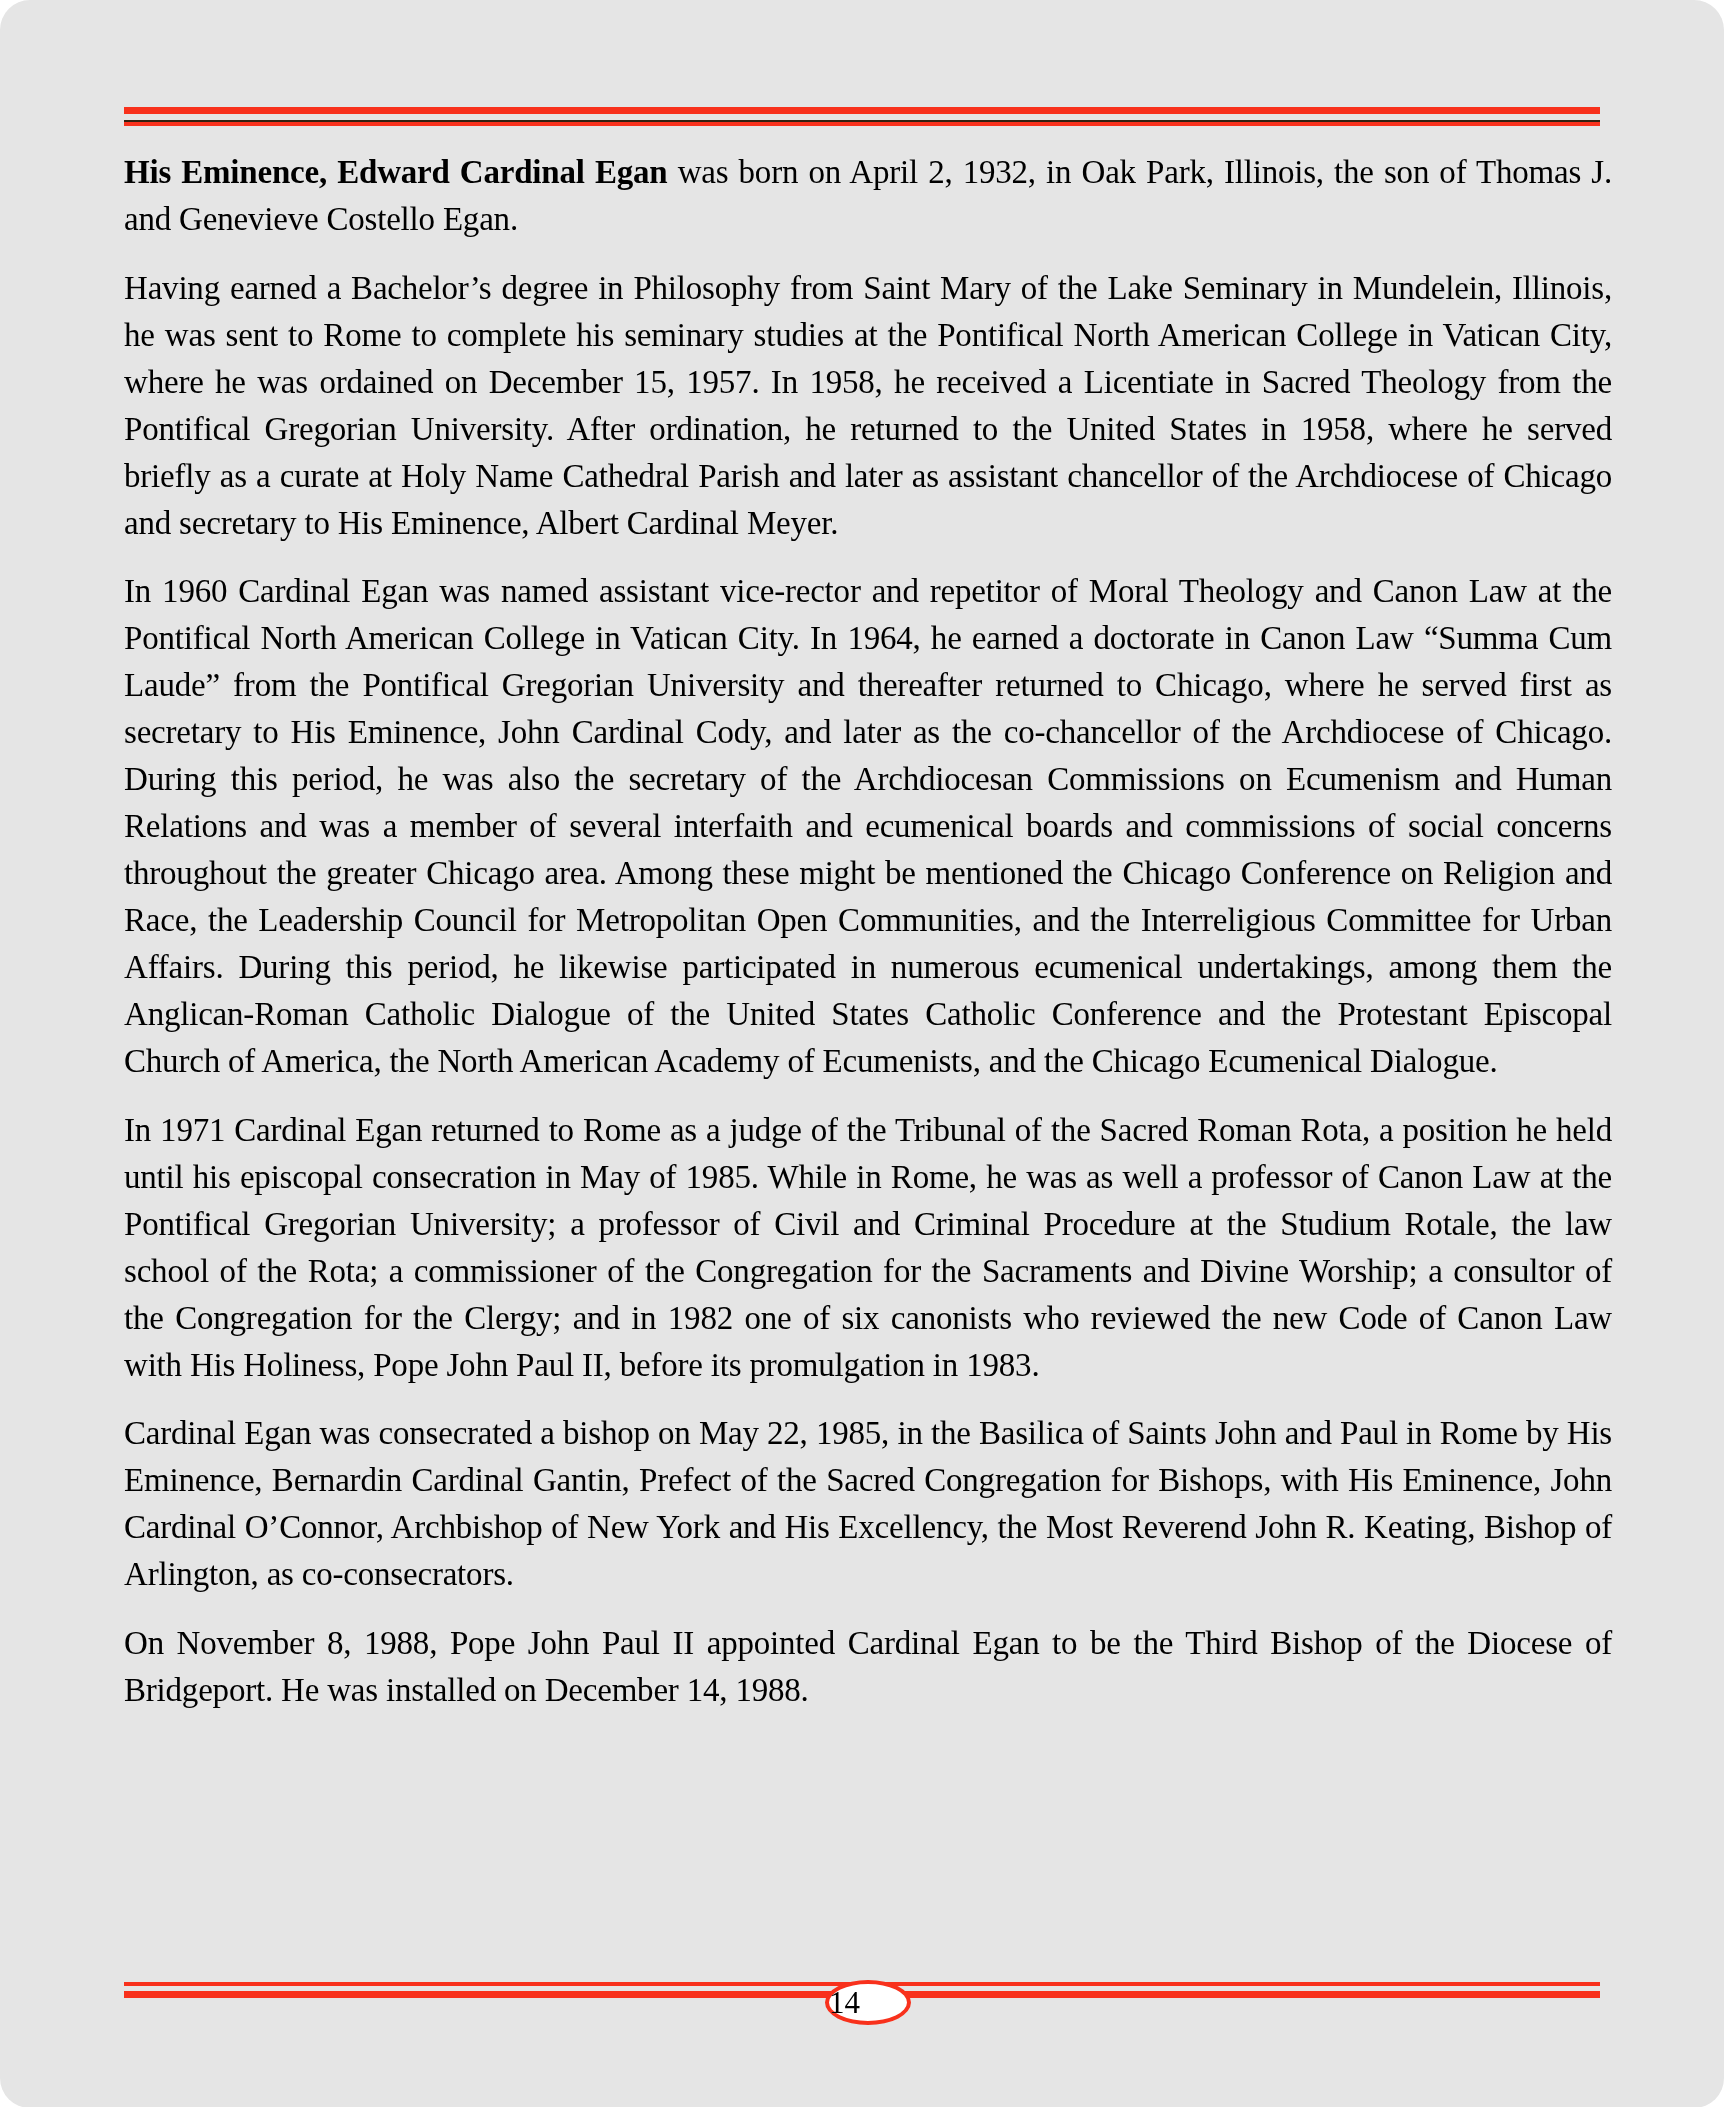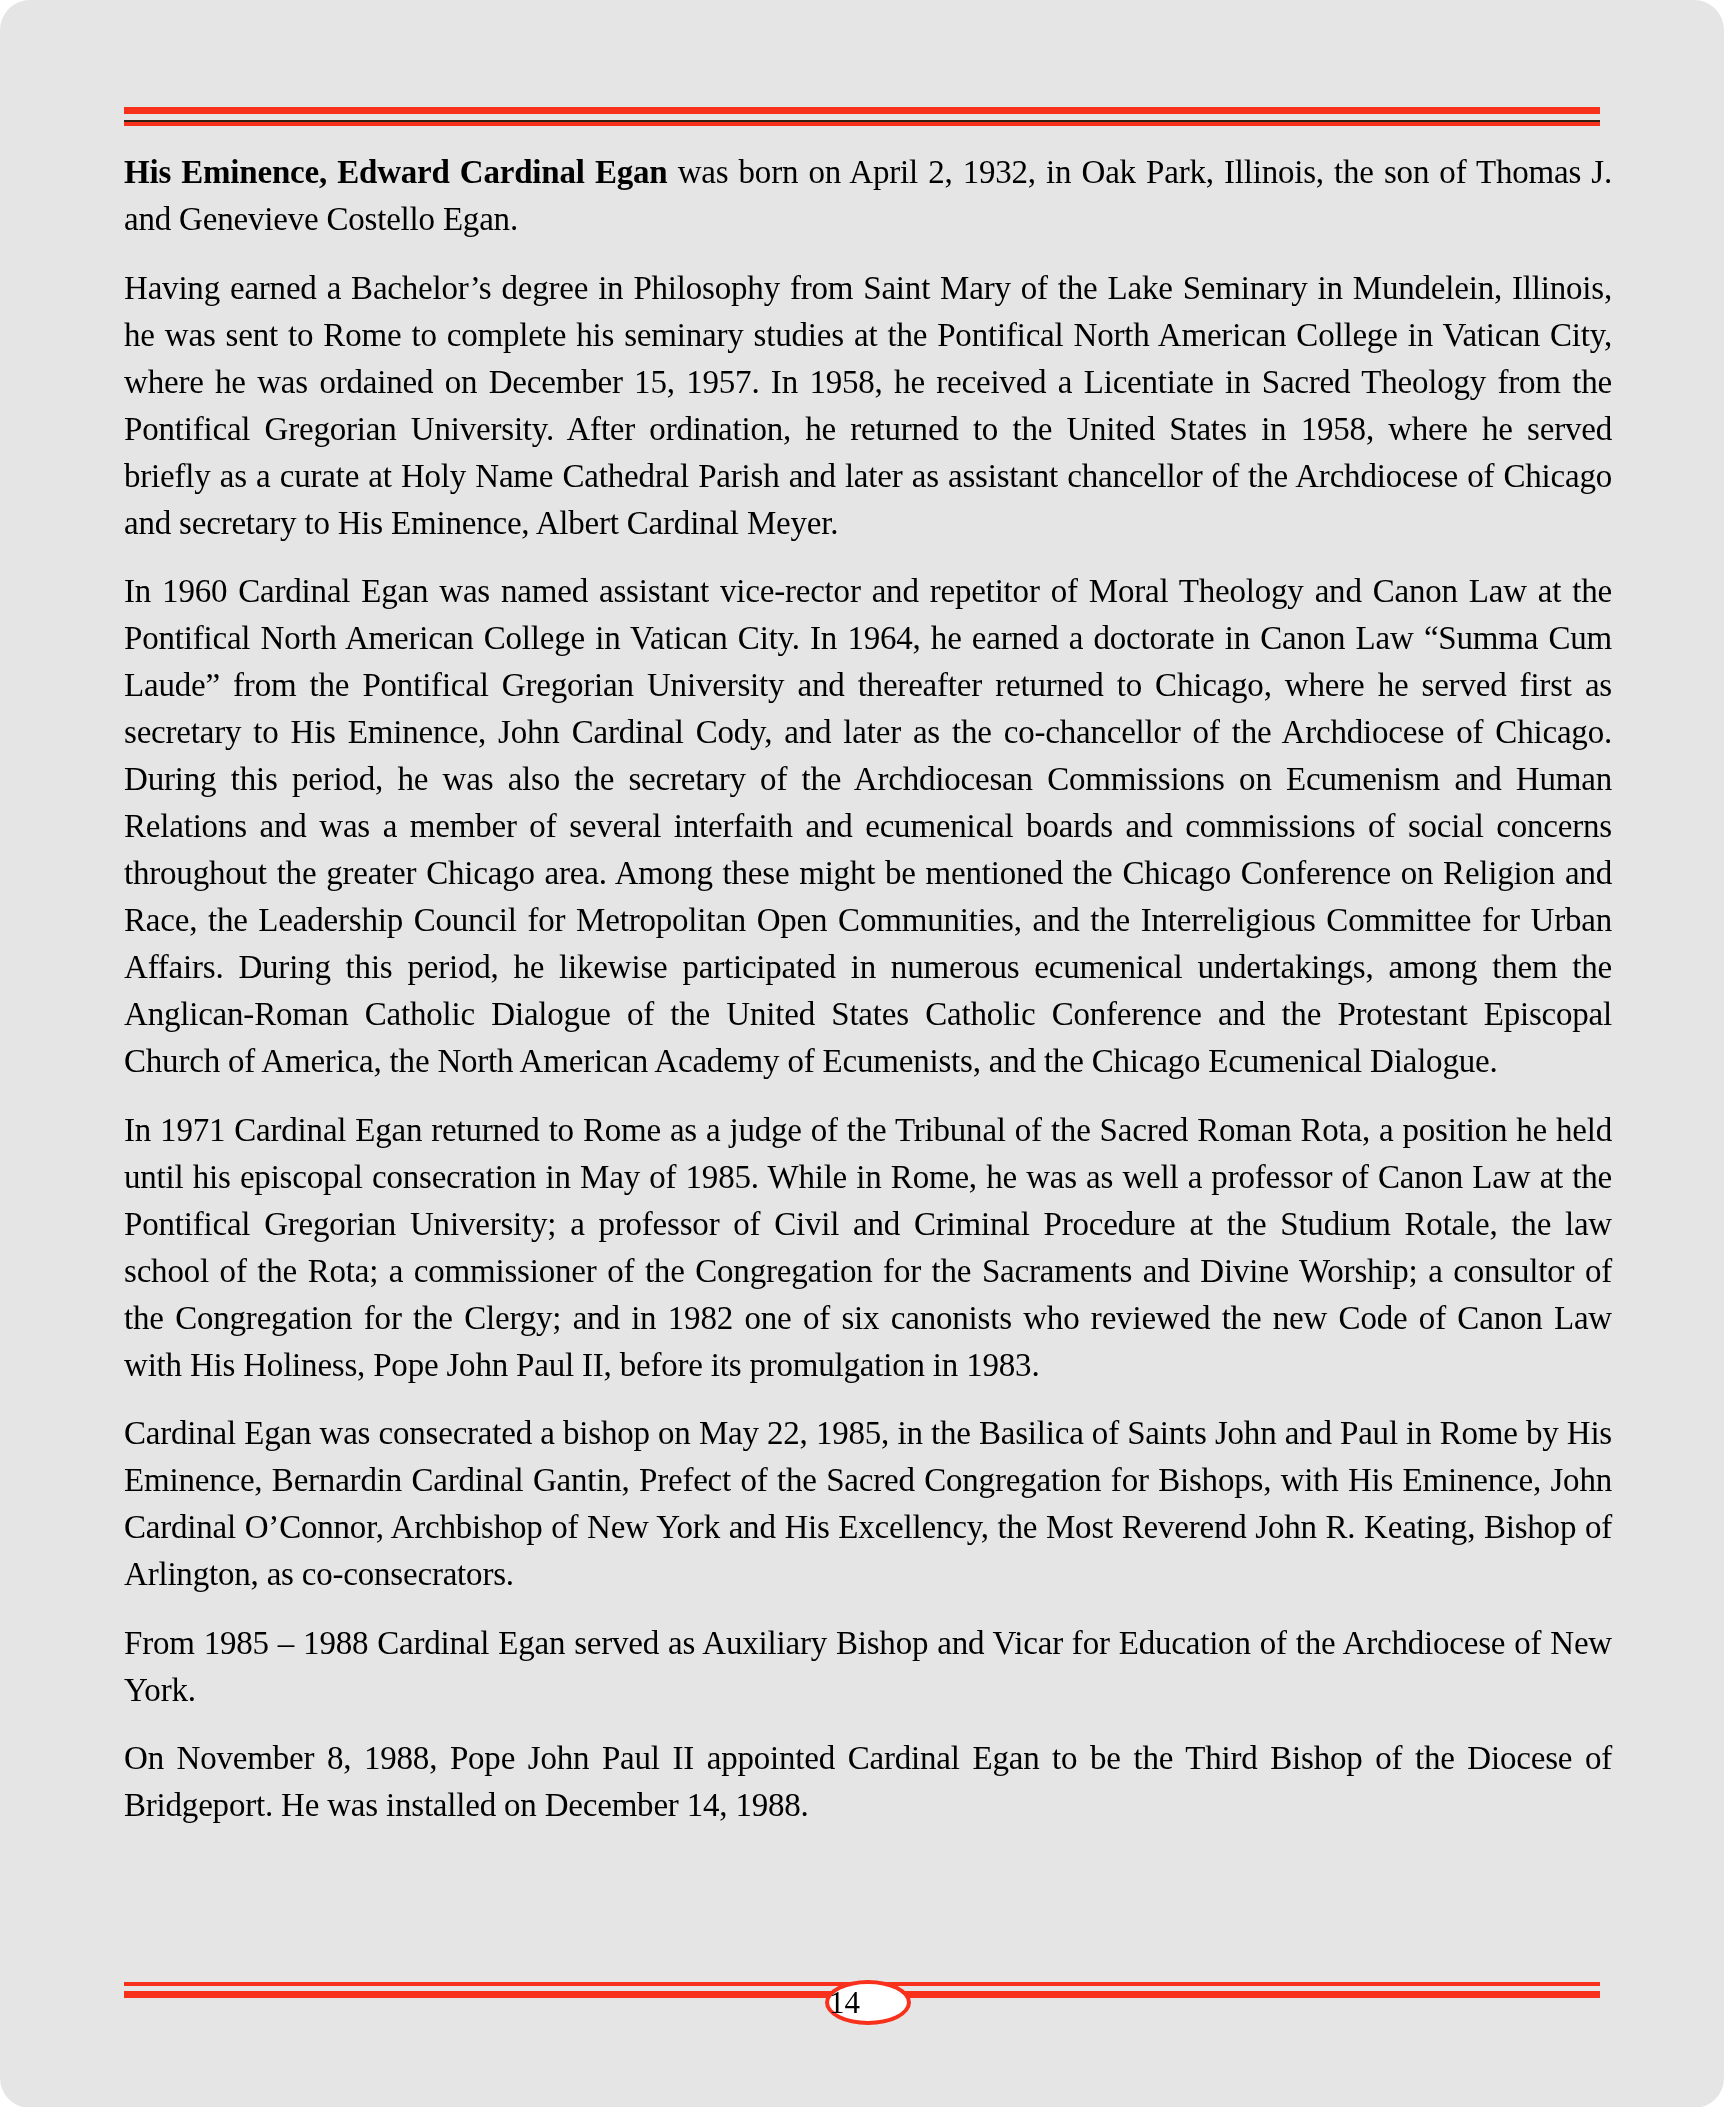--- a/index.html
+++ b/index.html
@@ -71,21 +71,20 @@
   <div class="rule rule-top-red"></div>
 
   <main class="body-text">
     <p>
       <strong>His Eminence, Edward Cardinal Egan</strong><span> was born on April 2, 1932, in Oak Park, Illinois, the son of Thomas J. and Genevieve Costello Egan.</span>
     </p>
     <p>Having earned a Bachelor’s degree in Philosophy from Saint Mary of the Lake Seminary in Mundelein, Illinois, he was sent to Rome to complete his seminary studies at the Pontifical North American College in Vatican City, where he was ordained on December 15, 1957. In 1958, he received a Licentiate in Sacred Theology from the Pontifical Gregorian University. After ordination, he returned to the United States in 1958, where he served briefly as a curate at Holy Name Cathedral Parish and later as assistant chancellor of the Archdiocese of Chicago and secretary to His Eminence, Albert Cardinal Meyer.</p>
     <p>In 1960 Cardinal Egan was named assistant vice-rector and repetitor of Moral Theology and Canon Law at the Pontifical North American College in Vatican City. In 1964, he earned a doctorate in Canon Law “Summa Cum Laude” from the Pontifical Gregorian University and thereafter returned to Chicago, where he served first as secretary to His Eminence, John Cardinal Cody, and later as the co-chancellor of the Archdiocese of Chicago. During this period, he was also the secretary of the Archdiocesan Commissions on Ecumenism and Human Relations and was a member of several interfaith and ecumenical boards and commissions of social concerns throughout the greater Chicago area. Among these might be mentioned the Chicago Conference on Religion and Race, the Leadership Council for Metropolitan Open Communities, and the Interreligious Committee for Urban Affairs. During this period, he likewise participated in numerous ecumenical undertakings, among them the Anglican-Roman Catholic Dialogue of the United States Catholic Conference and the Protestant Episcopal Church of America, the North American Academy of Ecumenists, and the Chicago Ecumenical Dialogue.</p>
     <p>In 1971 Cardinal Egan returned to Rome as a judge of the Tribunal of the Sacred Roman Rota, a position he held until his episcopal consecration in May of 1985. While in Rome, he was as well a professor of Canon Law at the Pontifical Gregorian University; a professor of Civil and Criminal Procedure at the Studium Rotale, the law school of the Rota; a commissioner of the Congregation for the Sacraments and Divine Worship; a consultor of the Congregation for the Clergy; and in 1982 one of six canonists who reviewed the new Code of Canon Law with His Holiness, Pope John Paul II, before its promulgation in 1983.</p>
     <p>Cardinal Egan was consecrated a bishop on May 22, 1985, in the Basilica of Saints John and Paul in Rome by His Eminence, Bernardin Cardinal Gantin, Prefect of the Sacred Congregation for Bishops, with His Eminence, John Cardinal O’Connor, Archbishop of New York and His Excellency, the Most Reverend John R. Keating, Bishop of Arlington, as co-consecrators.</p>
-    <p>From 1985 – 1988 Cardinal Egan served as Auxiliary Bishop and Vicar for Education of the Archdiocese of New York.</p>
     <p>On November 8, 1988, Pope John Paul II appointed Cardinal Egan to be the Third Bishop of the Diocese of Bridgeport. He was installed on December 14, 1988.</p>
   </main>
 
   <div class="rule rule-bottom-thin"></div>
   <div class="rule rule-bottom-thick"></div>
   <div class="page-badge">
     <span>14</span>
   </div>
 
 </div>

